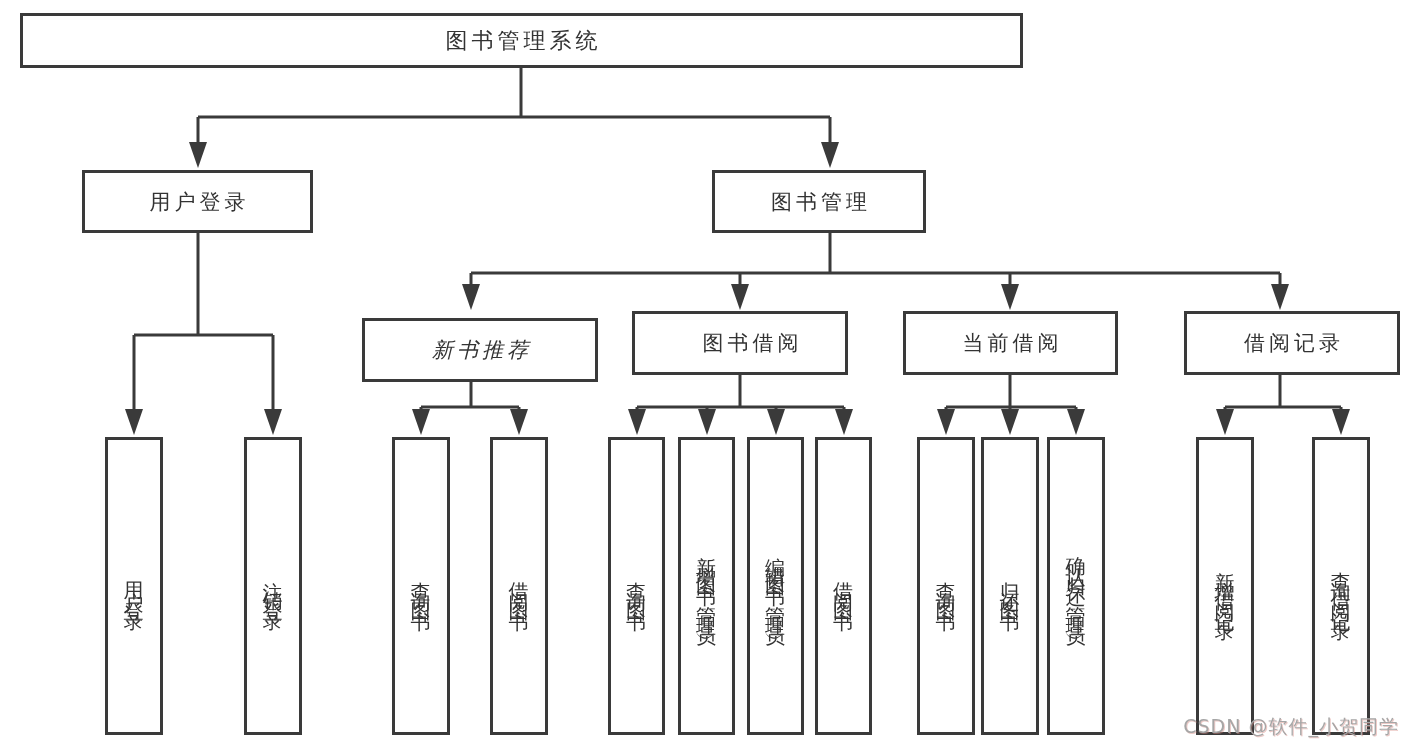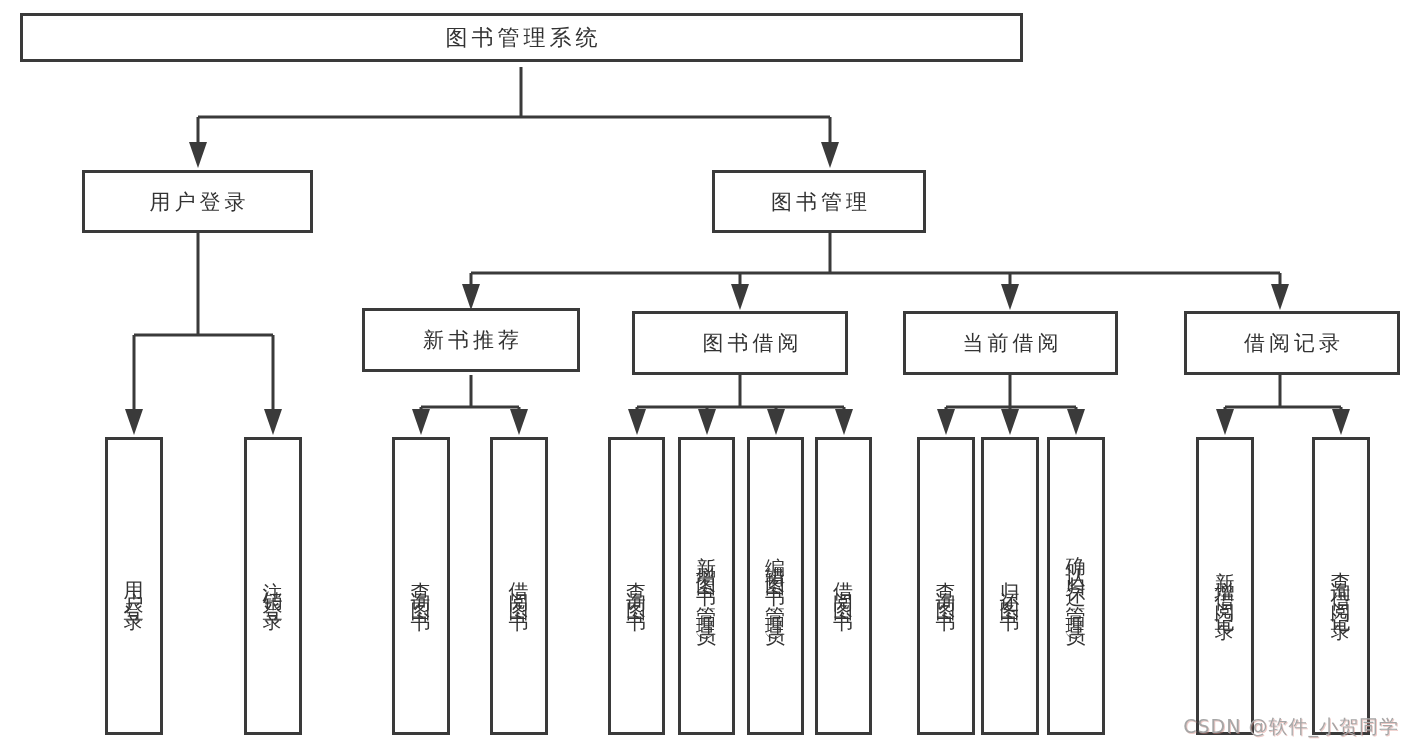--- a/index.html
+++ b/index.html
@@ -103,32 +103,32 @@
       <polygon points="767,409 785,409 776,435"></polygon>
       <polygon points="835,409 853,409 844,435"></polygon>
       <polygon points="937,409 955,409 946,435"></polygon>
       <polygon points="1001,409 1019,409 1010,435"></polygon>
       <polygon points="1067,409 1085,409 1076,435"></polygon>
       <polygon points="1216,409 1234,409 1225,435"></polygon>
       <polygon points="1332,409 1350,409 1341,435"></polygon>
     </g>
   </svg>
 
-  <div class="node root" style="left:20px; top:13px; width:1003px; height:49px;">
+  <div class="node root" style="left:20px; top:13px; width:1003px; height:55px;">
     <span class="hlabel">图书管理系统</span>
   </div>
 
   <div class="node" style="left:82px; top:170px; width:231px; height:63px;">
     <span class="hlabel">用户登录</span>
   </div>
   <div class="node" style="left:712px; top:170px; width:214px; height:63px;">
     <span class="hlabel">图书管理</span>
   </div>
 
-  <div class="node" style="left:362px; top:308px; width:218px; height:64px;">
+  <div class="node" style="left:362px; top:318px; width:236px; height:64px;font-style:italic;">
     <span class="hlabel">新书推荐</span>
   </div>
   <div class="node" style="left:632px; top:311px; width:216px; height:64px;padding-left:21px;">
     <span class="hlabel">图书借阅</span>
   </div>
   <div class="node" style="left:903px; top:311px; width:215px; height:64px;">
     <span class="hlabel">当前借阅</span>
   </div>
   <div class="node" style="left:1184px; top:311px; width:216px; height:64px;">
     <span class="hlabel">借阅记录</span>

